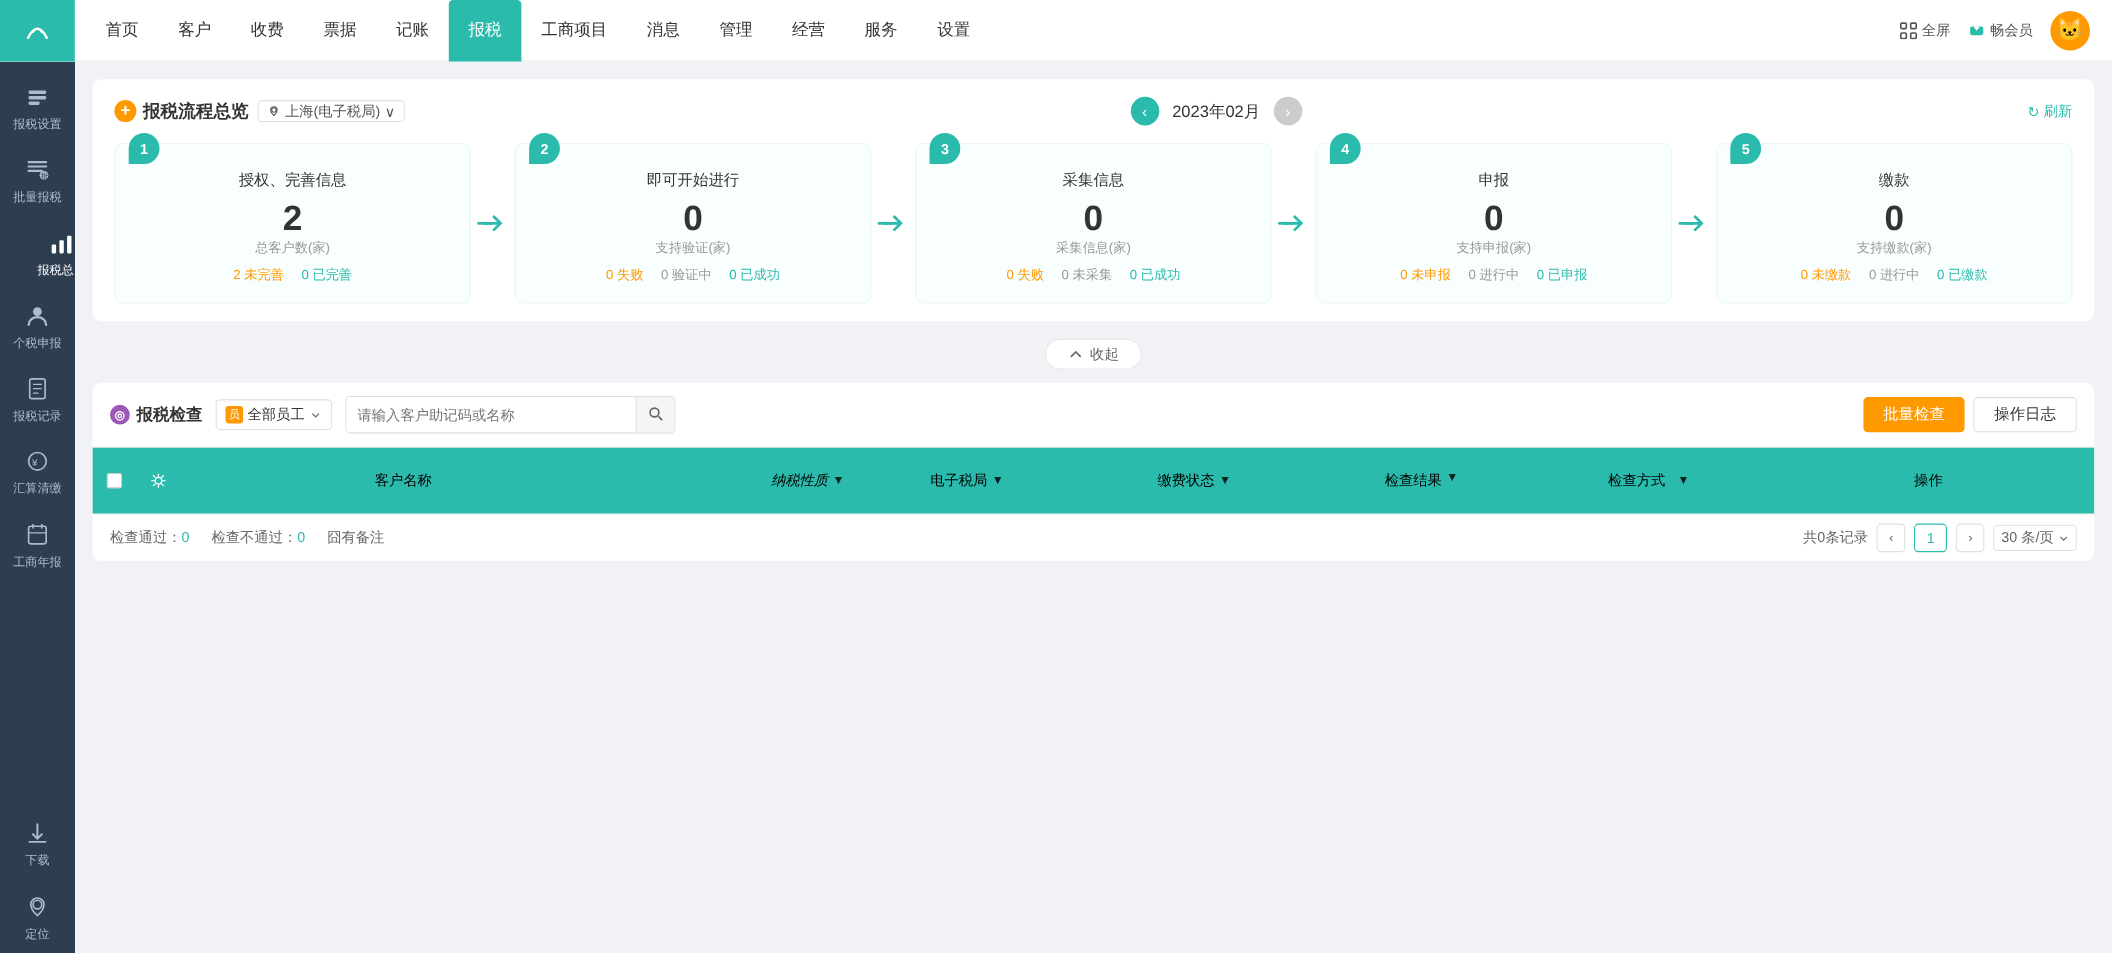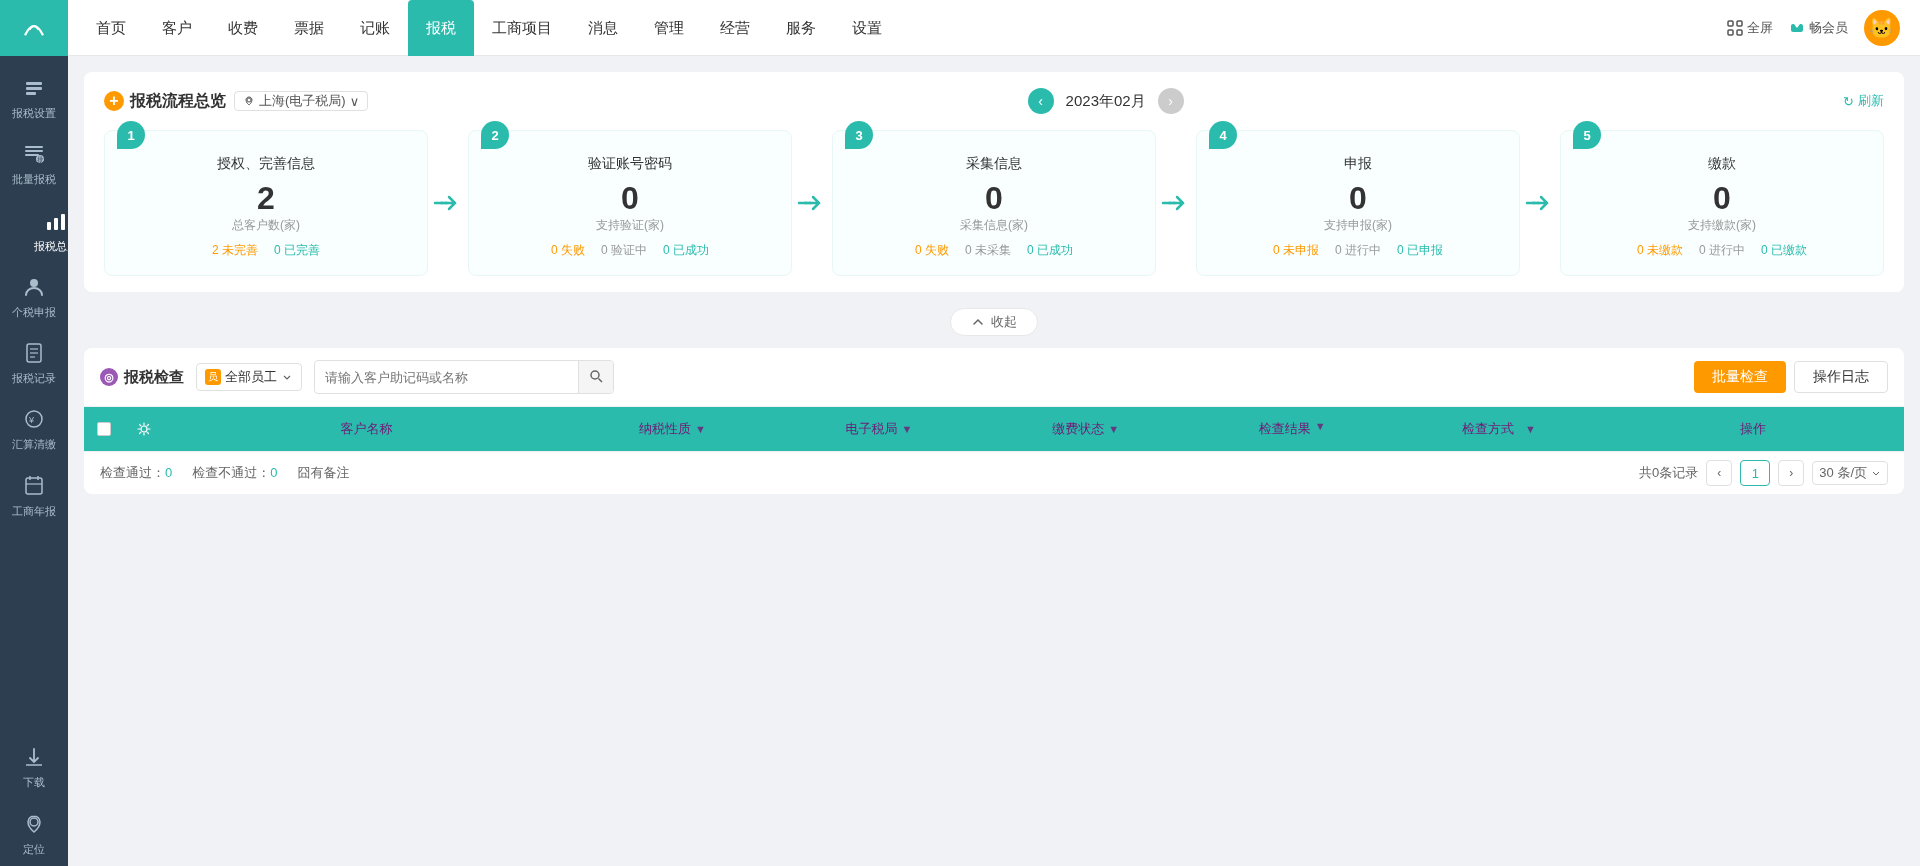--- a/index.html
+++ b/index.html
@@ -399,38 +399,38 @@
     }
 
     
     .check-table {
       width: 100%;
     }
     .table-header {
       background: #2bbbad;
       display: flex;
       align-items: center;
-      height: 44px;
-      color: #701a75;
+      height: 60px;
+      color: #000000;
       font-size: 13px;
     }
     .table-col-check {
       width: 40px;
       display: flex;
       align-items: center;
       justify-content: center;
     }
     .table-col-settings {
       width: 40px;
       display: flex;
       align-items: center;
       justify-content: center;
     }
     .table-col-name { flex: 2; padding: 0 12px; text-align: center; }
-    .table-col-tax { flex: 1; padding: 0 8px; text-align: center; display: flex; align-items: center; justify-content: center; gap: 4px; }
+    .table-col-tax { flex: 1; padding: 0 8px; text-align: center; display: flex; align-items: center; justify-content: flex-end; gap: 4px; font-style: italic; }
     .table-col-declare { flex: 1; padding: 0 8px; text-align: center; display: flex; align-items: center; justify-content: center; gap: 4px; }
     .table-col-pay { flex: 1; padding: 0 8px; text-align: center; display: flex; align-items: center; justify-content: center; gap: 4px; }
     .table-col-result { flex: 1; padding: 0 8px; text-align: center; display: flex; align-items: flex-start; justify-content: center; gap: 4px; }
     .table-col-method { flex: 1; padding: 0 8px; text-align: center; display: flex; align-items: center; justify-content: center; gap: 11px; }
     .table-col-action { flex: 1.5; padding: 0 8px; text-align: center; }
 
     .filter-icon { font-size: 11px; opacity: 0.8; }
 
     .table-body {
       min-height: 160px;
@@ -715,21 +715,21 @@
 
       <div class="flow-arrow">
         <svg width="30" height="20" viewBox="0 0 30 20">
             <path d="M2 10 L22 10 M16 4 L22 10 L16 16" stroke="#2bbbad" stroke-width="2.5" fill="none" stroke-linecap="round"></path>
             <path d="M8 10 L10 10 M12 10 L14 10" stroke="#2bbbad" stroke-width="2.5" stroke-linecap="round"></path>
           </svg>
       </div>
 
       <div class="flow-step">
         <div class="flow-step-num">2</div>
-        <div class="flow-step-title">验证账号密码</div>
+        <div class="flow-step-title">即可开始进行</div>
         <div class="flow-step-count">0</div>
         <div class="flow-step-desc">支持验证(家)</div>
         <div class="flow-step-stats">
           <span class="stat-fail"><span>0</span> <span>失败</span></span>
           <span class="stat-processing"><span>0</span> <span>验证中</span></span>
           <span class="stat-success"><span>0</span> <span>已成功</span></span>
         </div>
       </div>
 
       <div class="flow-arrow">

